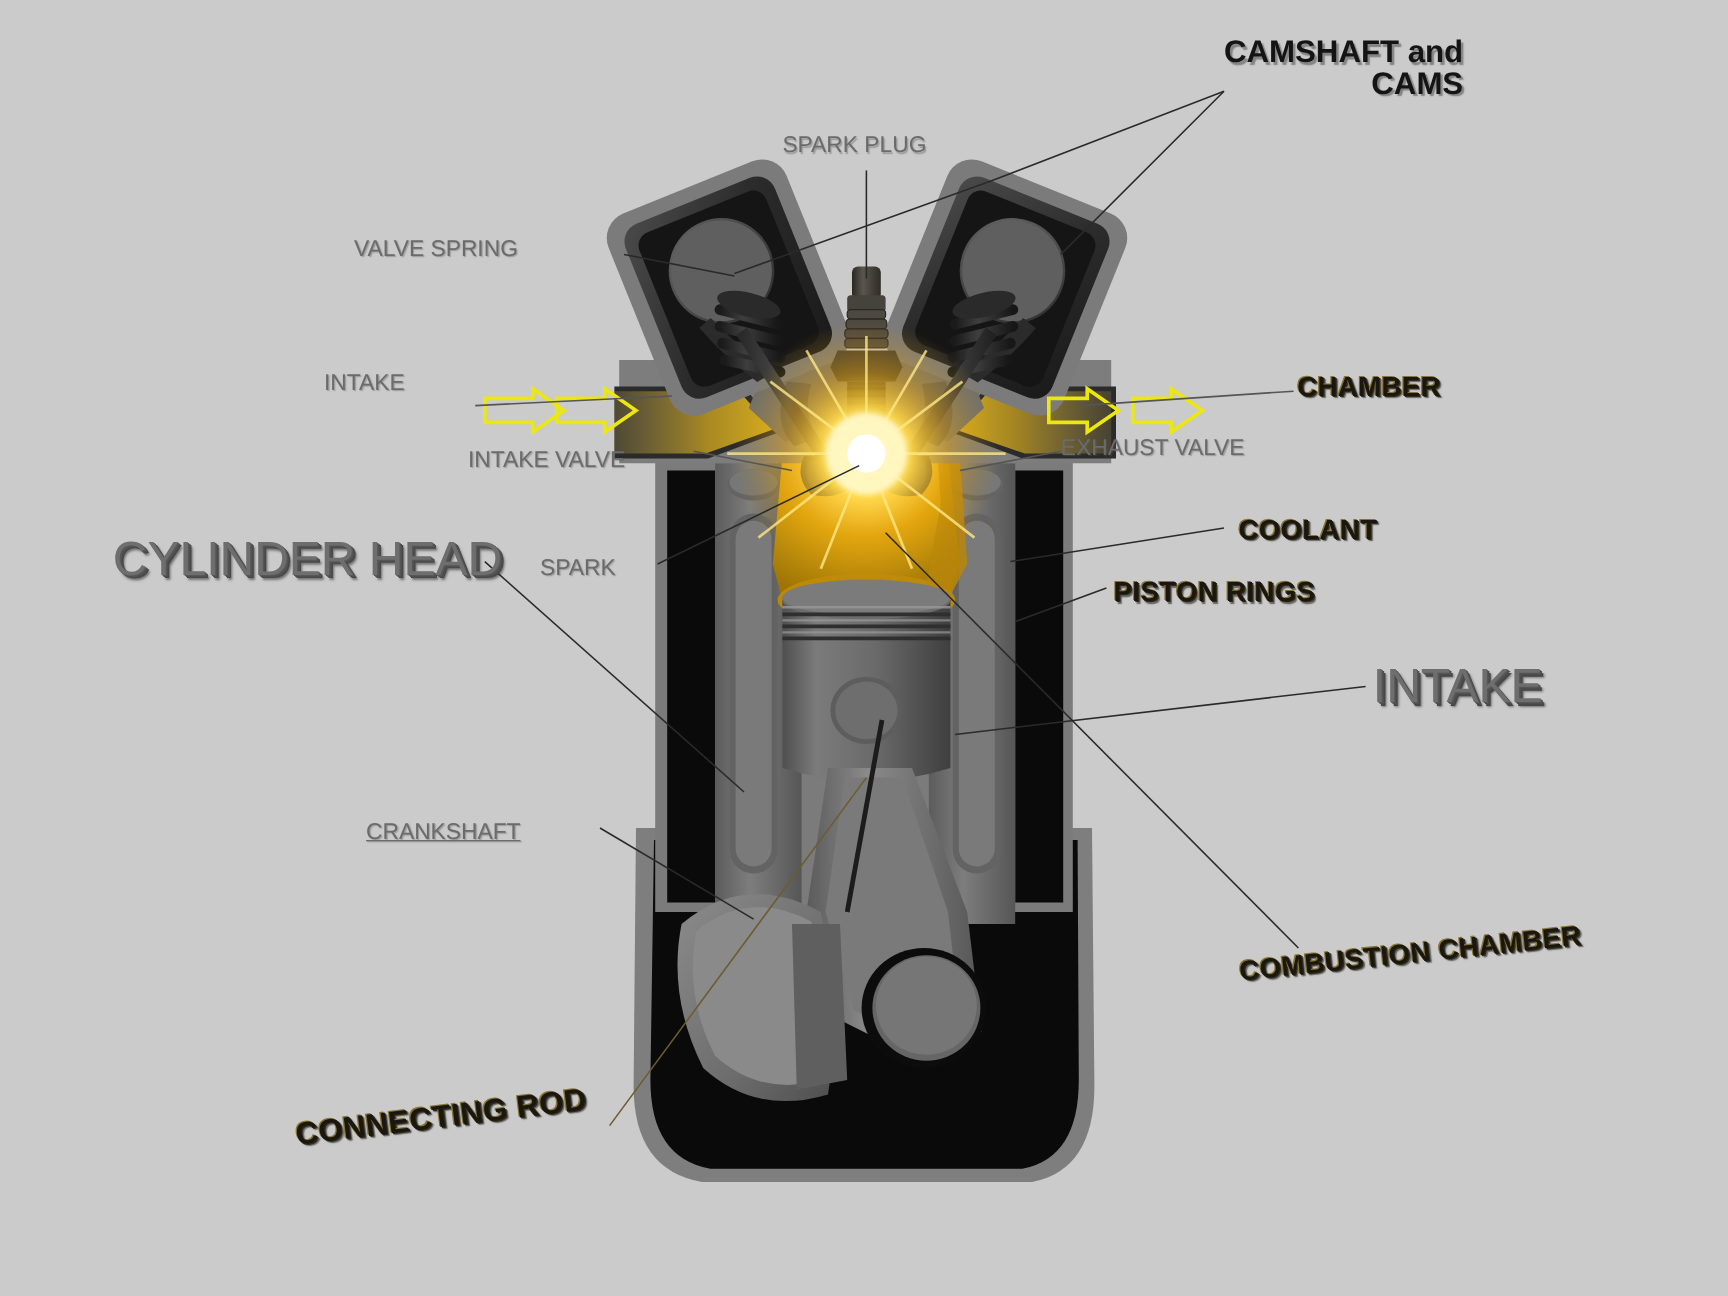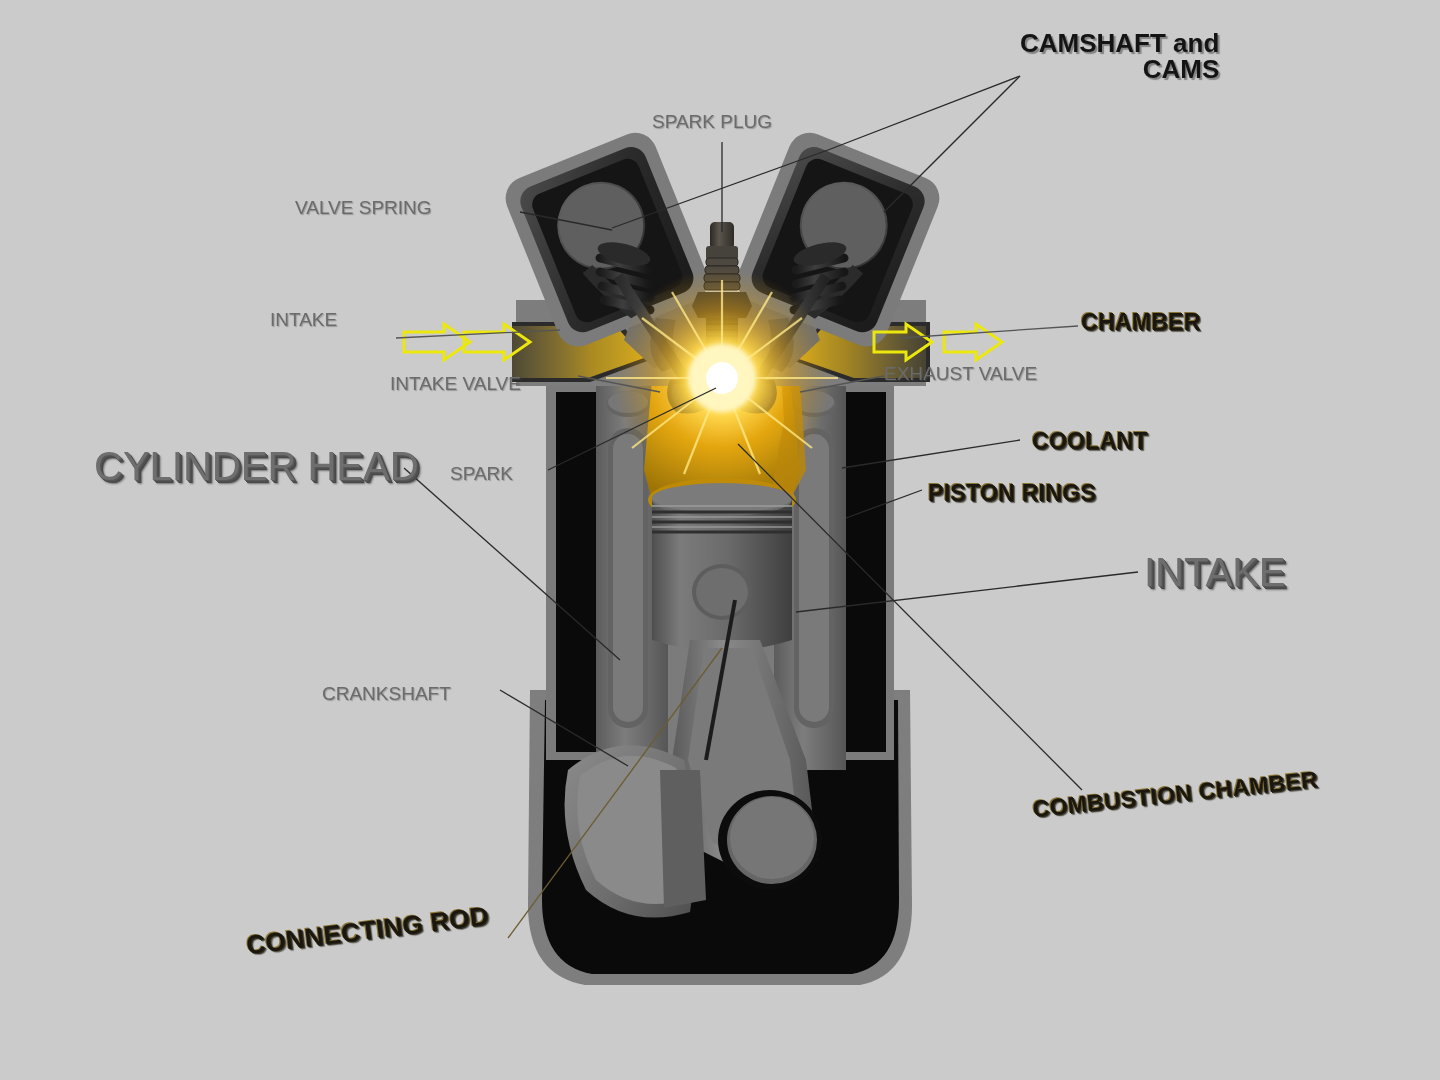--- a/index.html
+++ b/index.html
@@ -403,19 +403,19 @@
 <div class="label lbl-big" style="left:62px;top:446px;margin-left:32px;">CYLINDER HEAD</div>
 
 <div class="label lbl-gray" style="left:450px;top:464px;text-align:center;">SPARK</div>
 
 <div class="label lbl-bold" style="left:1032px;top:430px;">COOLANT</div>
 
 <div class="label lbl-bold" style="left:928px;top:482px;">PISTON RINGS</div>
 
 <div class="label lbl-big" style="left:1144px;top:552px;">INTAKE</div>
 
-<div class="label lbl-gray" style="left:322px;top:684px;">CRANKSHAFT</div>
+<div class="label lbl-gray" style="left:305px;top:684px;text-decoration:underline;">CRANKSHAFT</div>
 
 <div class="label lbl-bold tilt-up" style="left:1034px;top:798px;">COMBUSTION CHAMBER</div>
 
 <div class="label lbl-bold tilt-up2" style="left:248px;top:932px;font-size:26px;">CONNECTING ROD</div>
 
 </div>
 
 </body></html>

